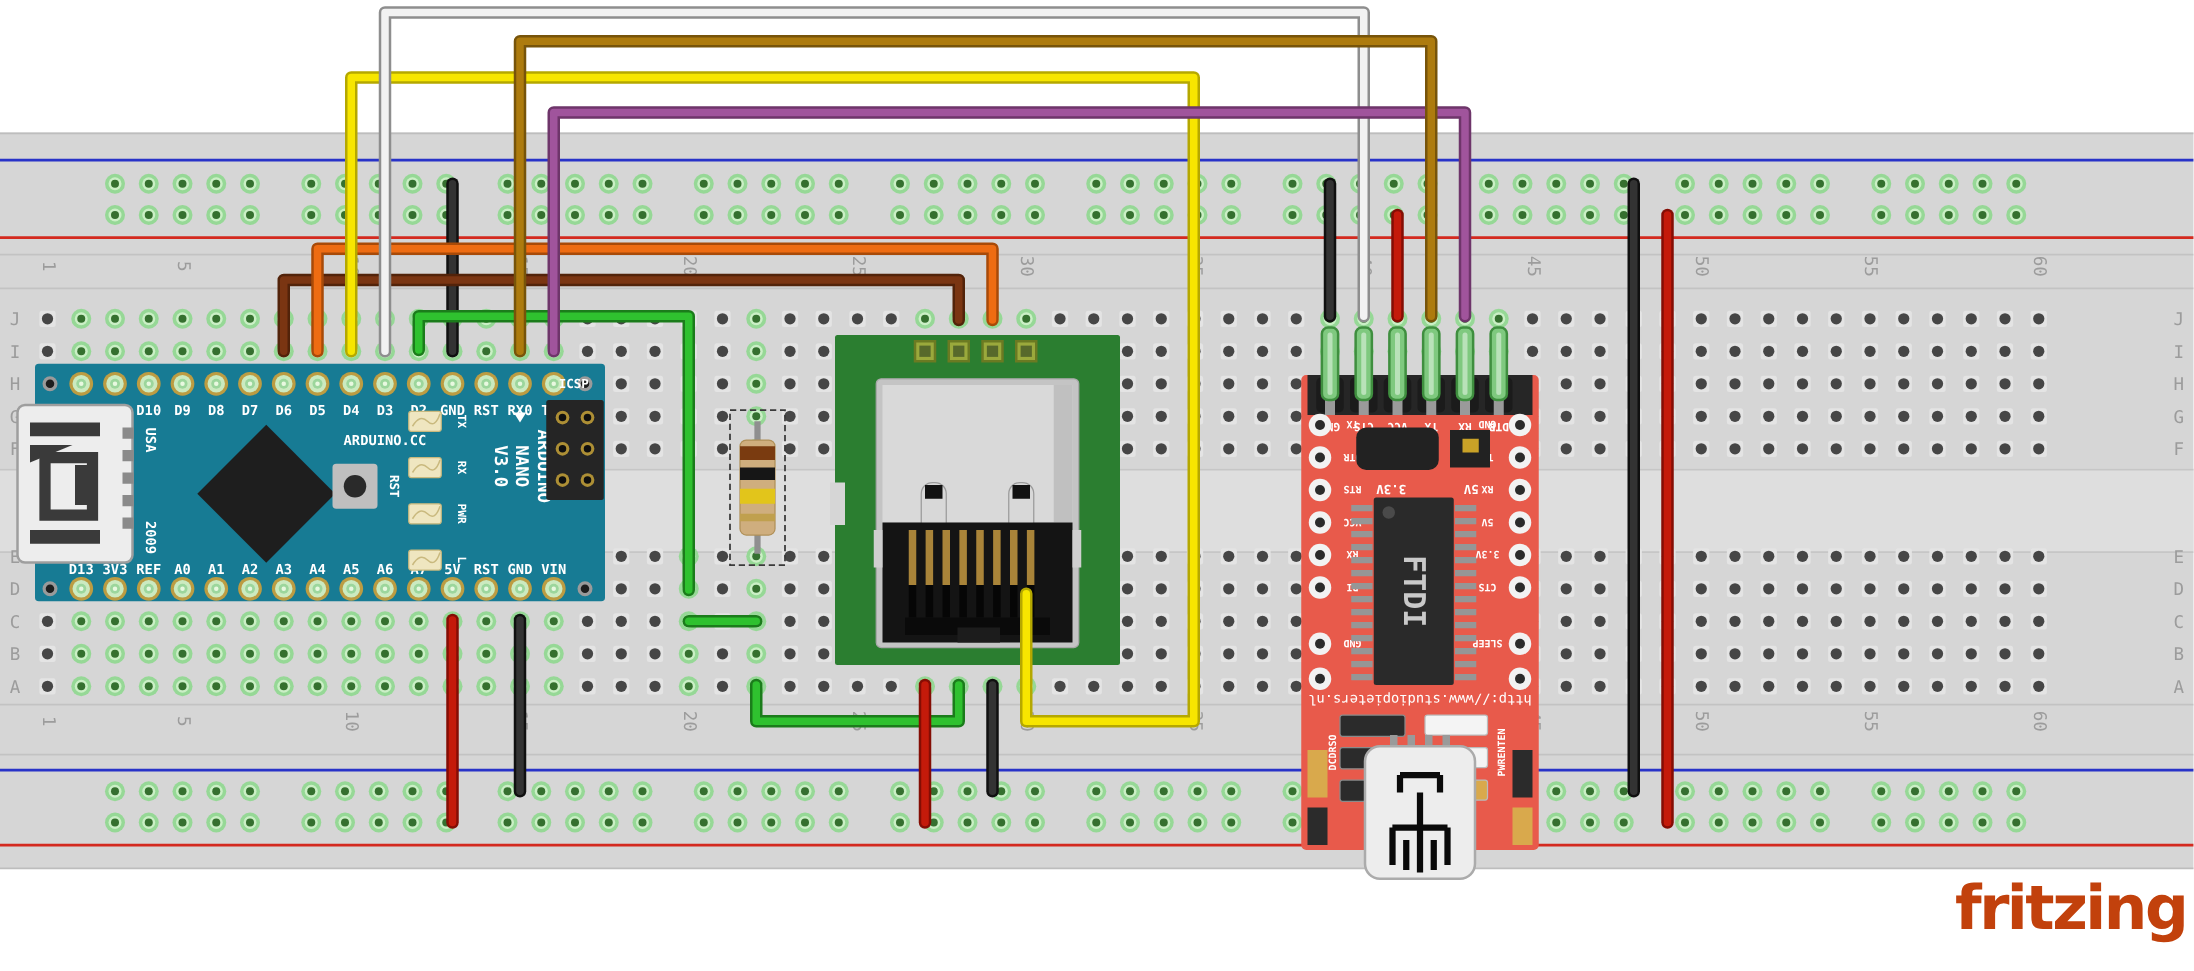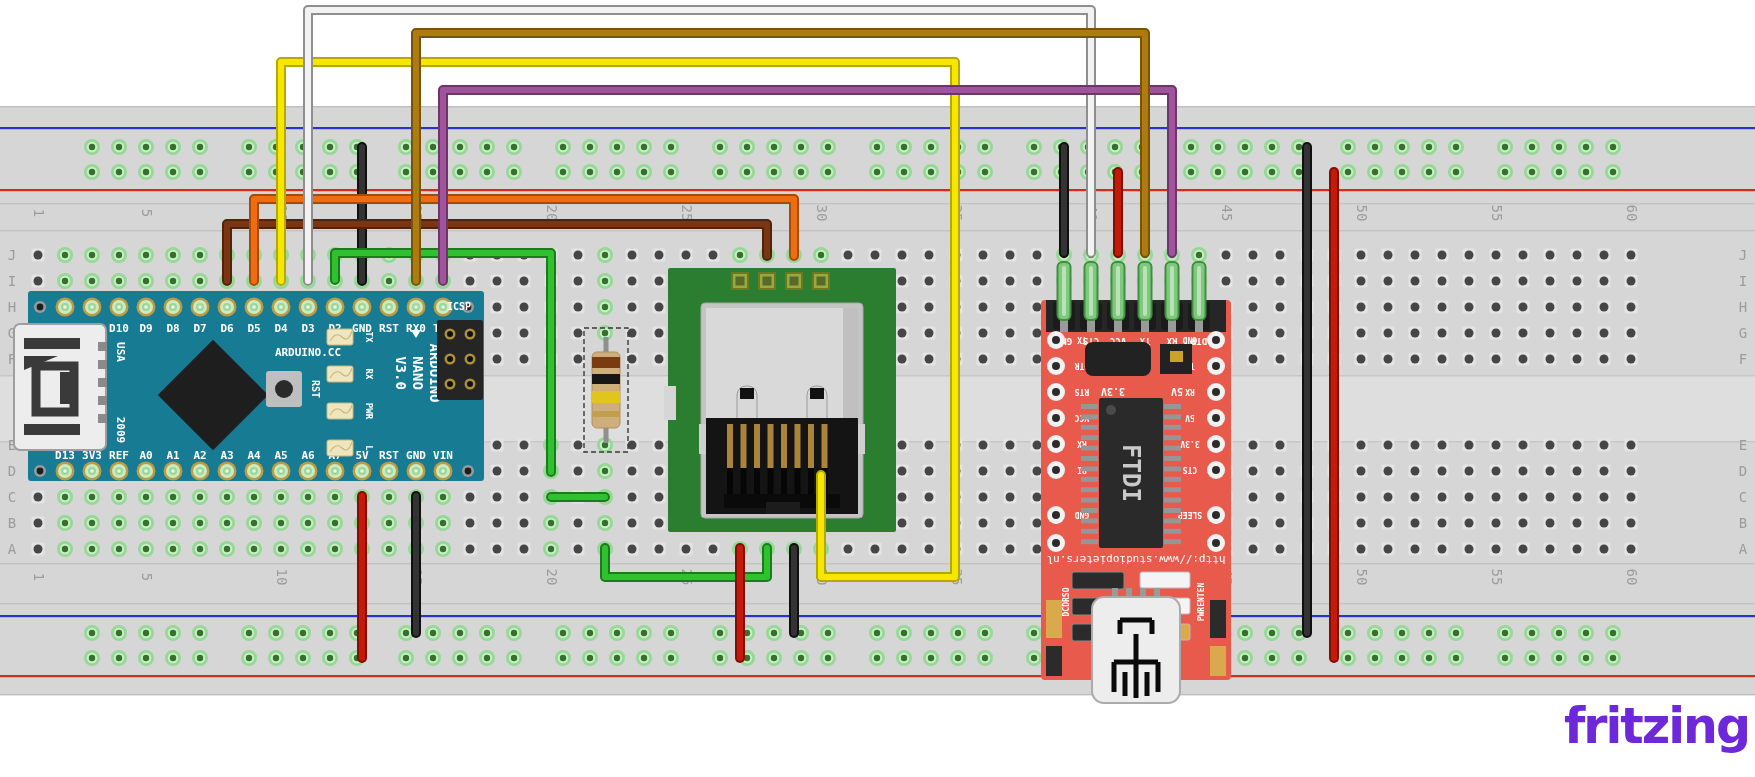--- a/index.html
+++ b/index.html
@@ -2614,14 +2614,14 @@
         <g>
           <polyline points="740,548 740,658" fill="none" stroke="#840D04" stroke-width="10" stroke-linecap="round" stroke-linejoin="round"></polyline>
           <polyline points="740,548 740,658" fill="none" stroke="#C41A0A" stroke-width="6" stroke-linecap="round" stroke-linejoin="round"></polyline>
         </g>
         <g>
           <polyline points="794,548 794,633" fill="none" stroke="#101010" stroke-width="10" stroke-linecap="round" stroke-linejoin="round"></polyline>
           <polyline points="794,548 794,633" fill="none" stroke="#333333" stroke-width="6" stroke-linecap="round" stroke-linejoin="round"></polyline>
         </g>
       </g>
     </svg>
-  <div class="logo" style="color: #6d28d9;">fritzing</div>
+  <div class="logo" style="color: #c2410c;">fritzing</div>
 </div>
 
 </body></html>

